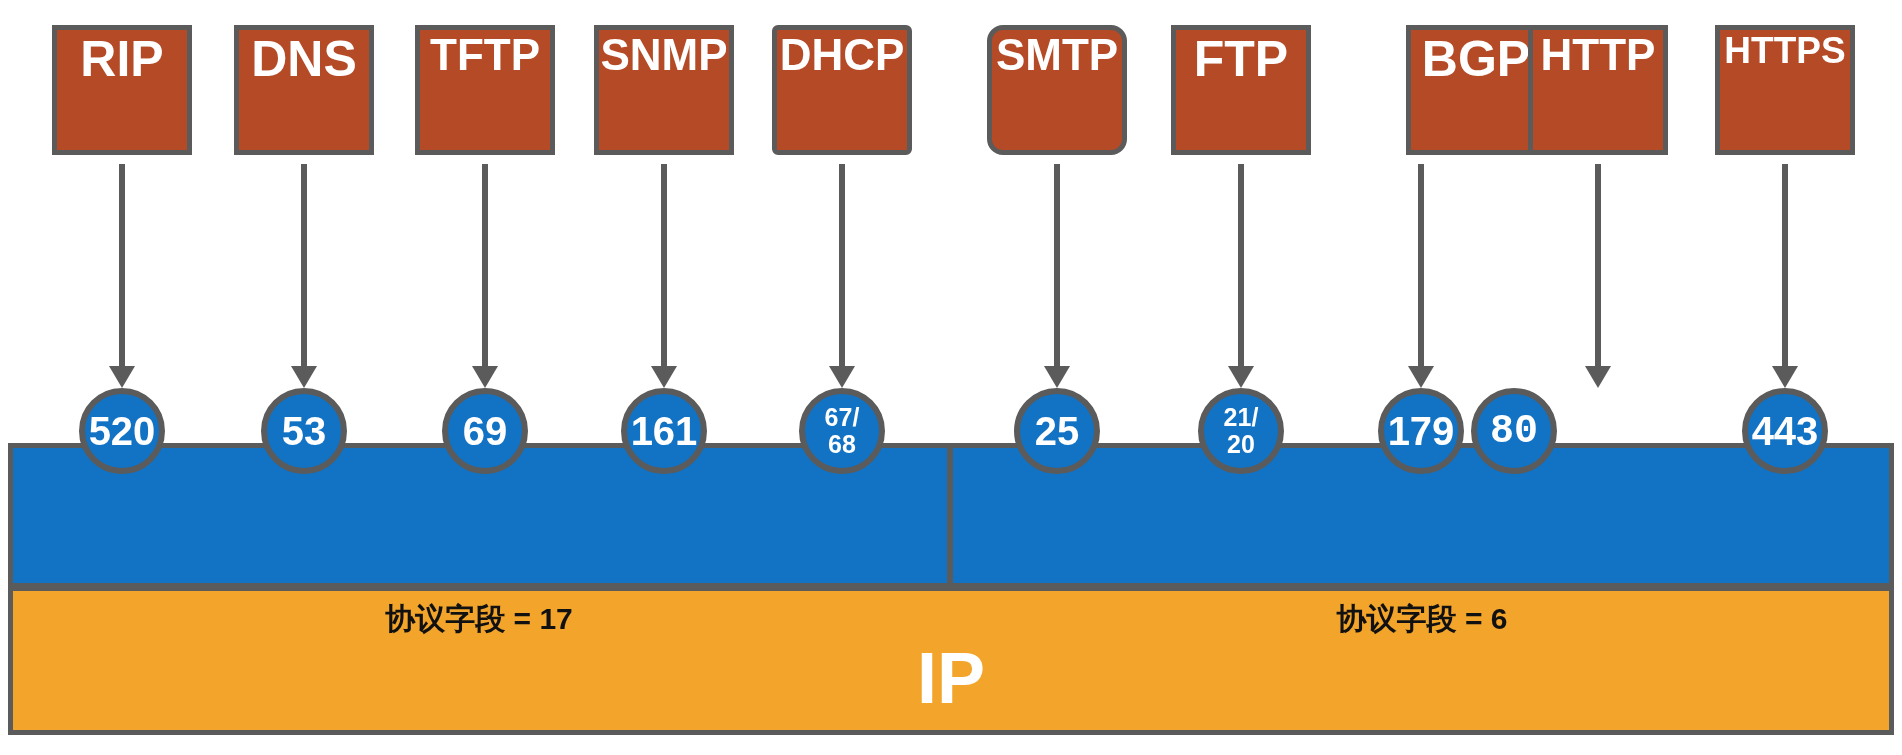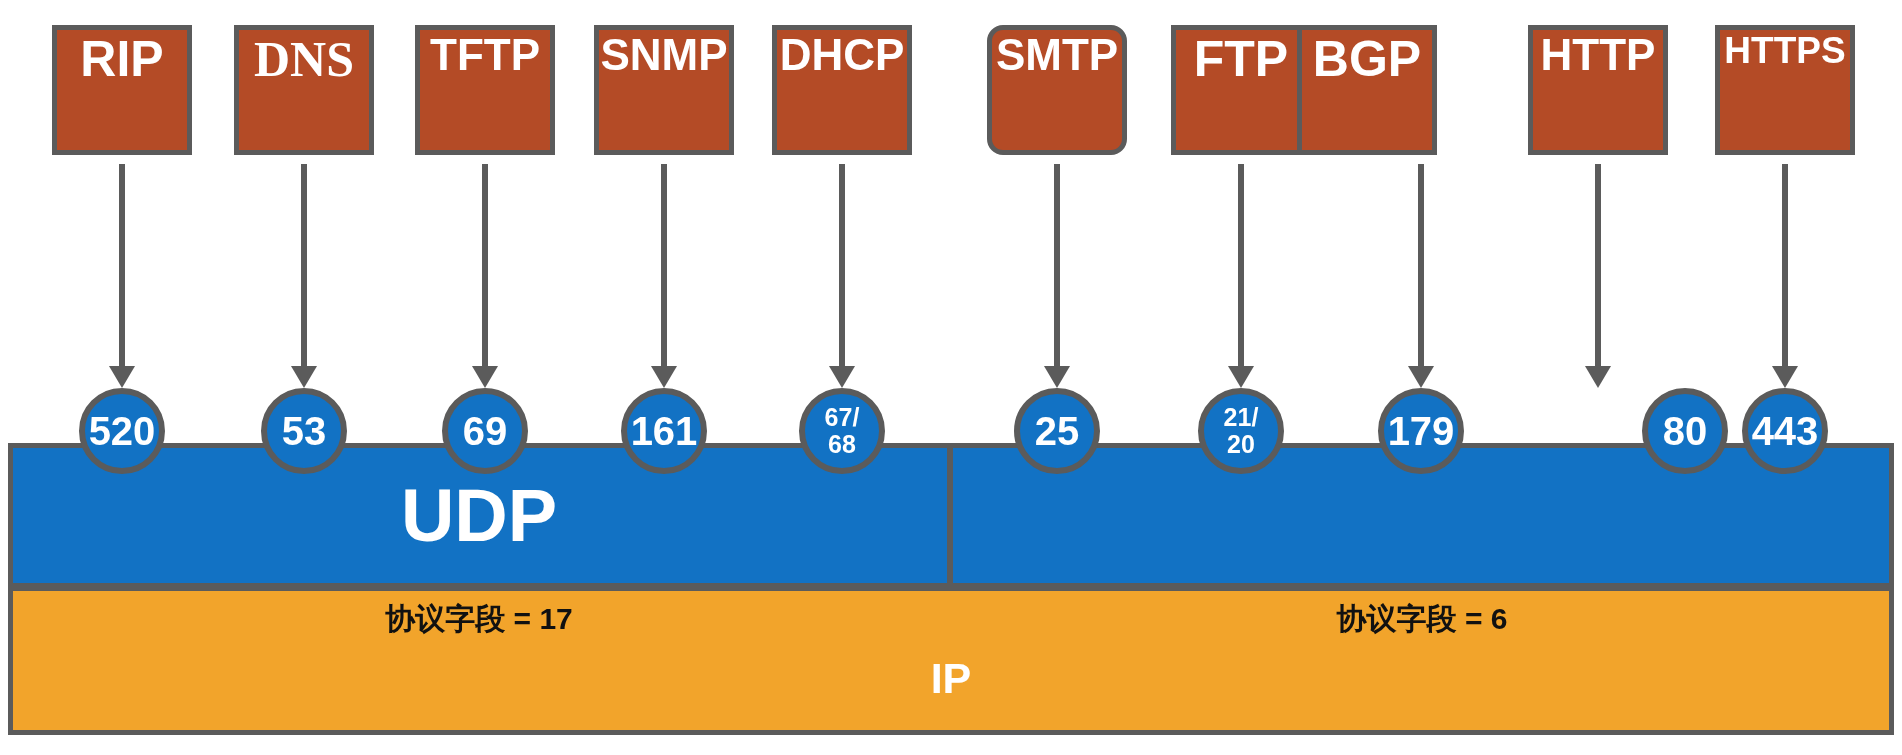--- a/index.html
+++ b/index.html
@@ -48,47 +48,46 @@
   }
   .field-label{
     position:absolute;top:601px;height:36px;display:flex;align-items:center;justify-content:center;
     color:#111;font-weight:bold;font-size:30px;z-index:3;
   }
   .field-label.udp{left:8px;width:942px;}
   .field-label.tcp{left:950px;width:944px;}
   .ip-label{
     position:absolute;left:8px;top:628px;width:1886px;height:100px;
     display:flex;align-items:center;justify-content:center;
-    color:#fff;font-weight:bold;font-size:43px;z-index:3;
+    color:#fff;font-weight:bold;font-size:72px;z-index:3;
   }
 </style>
 </head>
 <body>
 
 <div id="canvas">
 
   <div class="blue-row"></div>
   <div class="udp-divider"></div>
-  <div class="tl-label udp">UDP</div>
 
   <div class="orange-row"></div>
   <div class="field-label udp">协议字段 = 17</div>
   <div class="field-label tcp">协议字段 = 6</div>
   <div class="ip-label">IP</div>
 
   <div id="columns">
       <div class="app-box len3" style="left: 52px;">
         <span class="lbl">RIP</span>
       </div>
       <div class="arrow-line" style="left: 119px;"></div>
       <div class="arrow-head" style="left: 109px;"></div>
       <div class="port-circle" style="left: 79px;">
         <span class="pnum">520</span>
       </div>
-      <div class="app-box len3" style="left: 234px; font-family: Liberation Serif, serif;">
+      <div class="app-box len3" style="left: 234px;">
         <span class="lbl">DNS</span>
       </div>
       <div class="arrow-line" style="left: 301px;"></div>
       <div class="arrow-head" style="left: 291px;"></div>
       <div class="port-circle" style="left: 261px;">
         <span class="pnum">53</span>
       </div>
       <div class="app-box len4" style="left: 415px;">
         <span class="lbl">TFTP</span>
       </div>
@@ -98,21 +97,21 @@
         <span class="pnum">69</span>
       </div>
       <div class="app-box len4" style="left: 594px;">
         <span class="lbl">SNMP</span>
       </div>
       <div class="arrow-line" style="left: 661px;"></div>
       <div class="arrow-head" style="left: 651px;"></div>
       <div class="port-circle" style="left: 621px;">
         <span class="pnum">161</span>
       </div>
-      <div class="app-box len4" style="left: 772px;">
+      <div class="app-box len4" style="left: 772px; border-radius: 6px;">
         <span class="lbl">DHCP</span>
       </div>
       <div class="arrow-line" style="left: 839px;"></div>
       <div class="arrow-head" style="left: 829px;"></div>
       <div class="port-circle twoline" style="left: 799px;">
         <span class="pnum">67/
 68</span>
       </div>
       <div class="app-box len4" style="left: 987px; border-radius: 16px;">
         <span class="lbl">SMTP</span>
@@ -124,34 +123,34 @@
       </div>
       <div class="app-box len3" style="left: 1171px;">
         <span class="lbl">FTP</span>
       </div>
       <div class="arrow-line" style="left: 1238px;"></div>
       <div class="arrow-head" style="left: 1228px;"></div>
       <div class="port-circle twoline" style="left: 1198px;">
         <span class="pnum">21/
 20</span>
       </div>
-      <div class="app-box len3" style="left: 1297px;">
+      <div class="app-box len3" style="left: 1406px;">
         <span class="lbl">BGP</span>
       </div>
       <div class="arrow-line" style="left: 1418px;"></div>
       <div class="arrow-head" style="left: 1408px;"></div>
       <div class="port-circle" style="left: 1378px;">
         <span class="pnum">179</span>
       </div>
       <div class="app-box len4" style="left: 1528px;">
         <span class="lbl">HTTP</span>
       </div>
       <div class="arrow-line" style="left: 1595px;"></div>
       <div class="arrow-head" style="left: 1585px;"></div>
-      <div class="port-circle" style="left: 1642px;">
+      <div class="port-circle" style="left: 1471px; font-family: Liberation Mono, monospace;">
         <span class="pnum">80</span>
       </div>
       <div class="app-box len5" style="left: 1715px;">
         <span class="lbl">HTTPS</span>
       </div>
       <div class="arrow-line" style="left: 1782px;"></div>
       <div class="arrow-head" style="left: 1772px;"></div>
       <div class="port-circle" style="left: 1742px;">
         <span class="pnum">443</span>
       </div>

